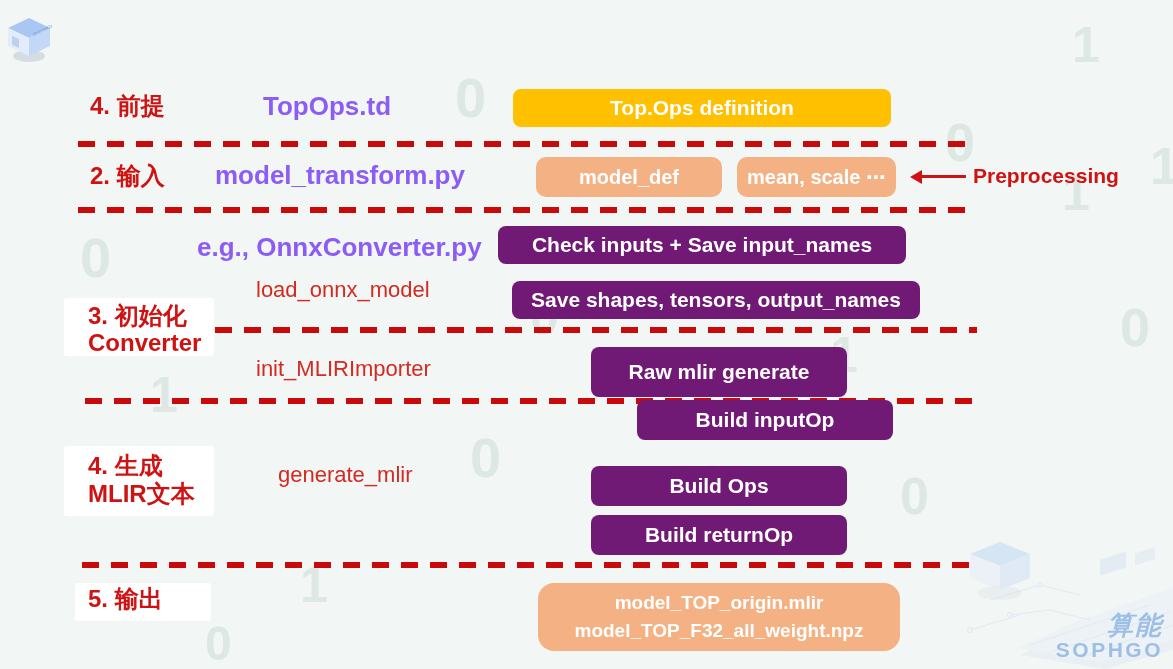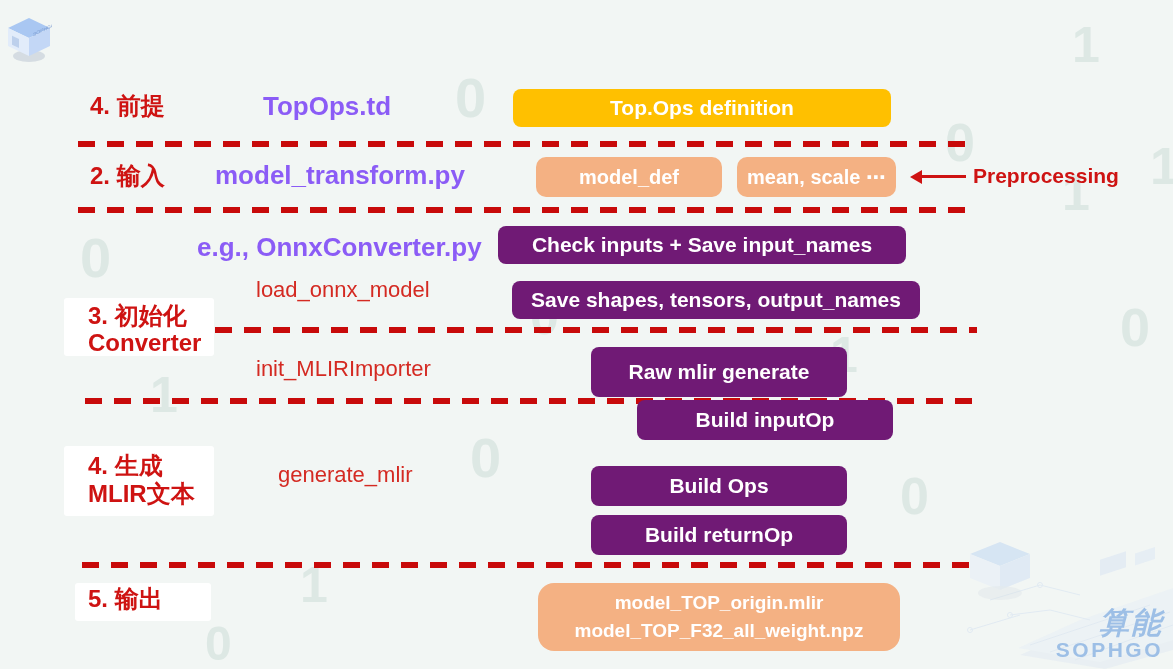--- a/index.html
+++ b/index.html
@@ -33,21 +33,21 @@
         background:repeating-linear-gradient(90deg,#c80a0a 0 17px,rgba(0,0,0,0) 17px 29px);}
 
   
   .arrow-line{position:absolute;height:3px;background:#ce1312;}
   .arrow-head{position:absolute;width:0;height:0;border-top:7px solid transparent;
         border-bottom:7px solid transparent;border-right:12px solid #ce1312;}
 
   
   .wm{position:absolute;opacity:0.55;}
   .logo{position:absolute;right:10px;bottom:8px;text-align:right;color:#9dbfe6;line-height:1.05;}
-  .logo .cn{font-size:30px;font-weight:bold;font-style:italic;letter-spacing:2px;}
+  .logo .cn{font-size:26px;font-weight:bold;font-style:italic;letter-spacing:2px;}
   .logo .en{font-size:21px;font-weight:bold;letter-spacing:2.5px;}
 </style>
 </head>
 <body>
 
 <div class="slide">
 
   <div id="bgdigits">
       <span class="bgdigit" style="left: 455px; top: 70px; font-size: 56px;">0</span>
       <span class="bgdigit" style="left: 1072px; top: 20px; font-size: 50px;">1</span>

